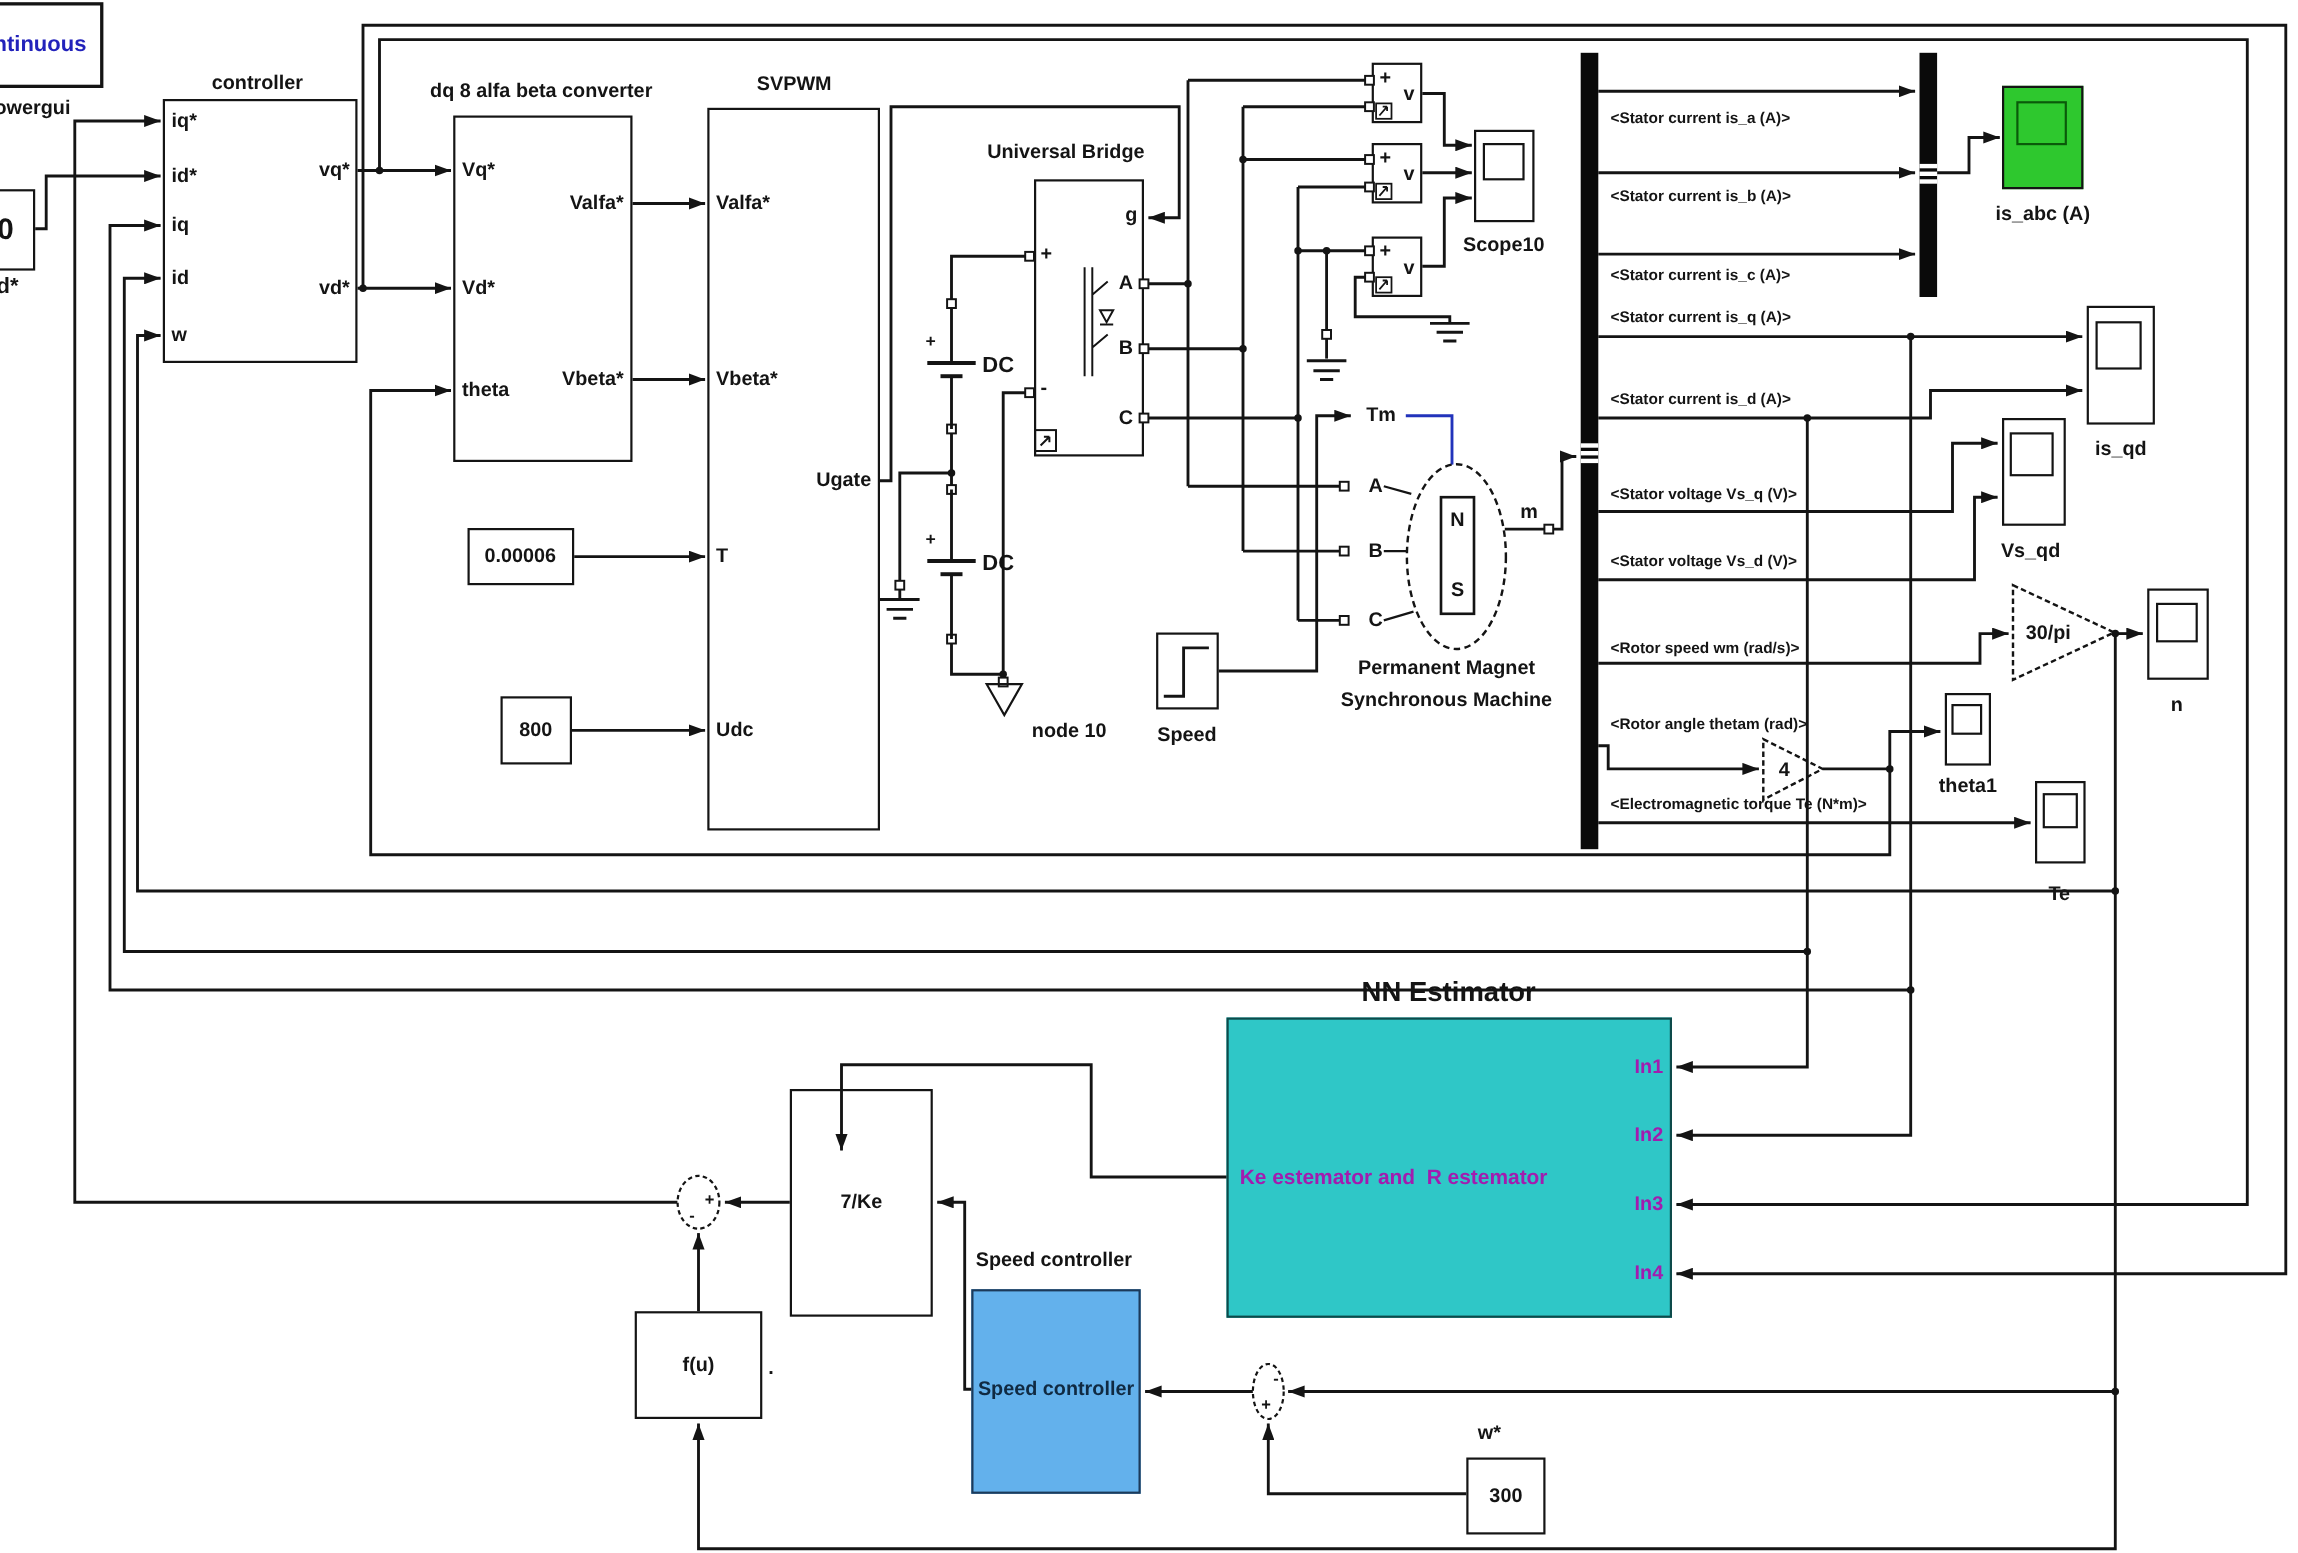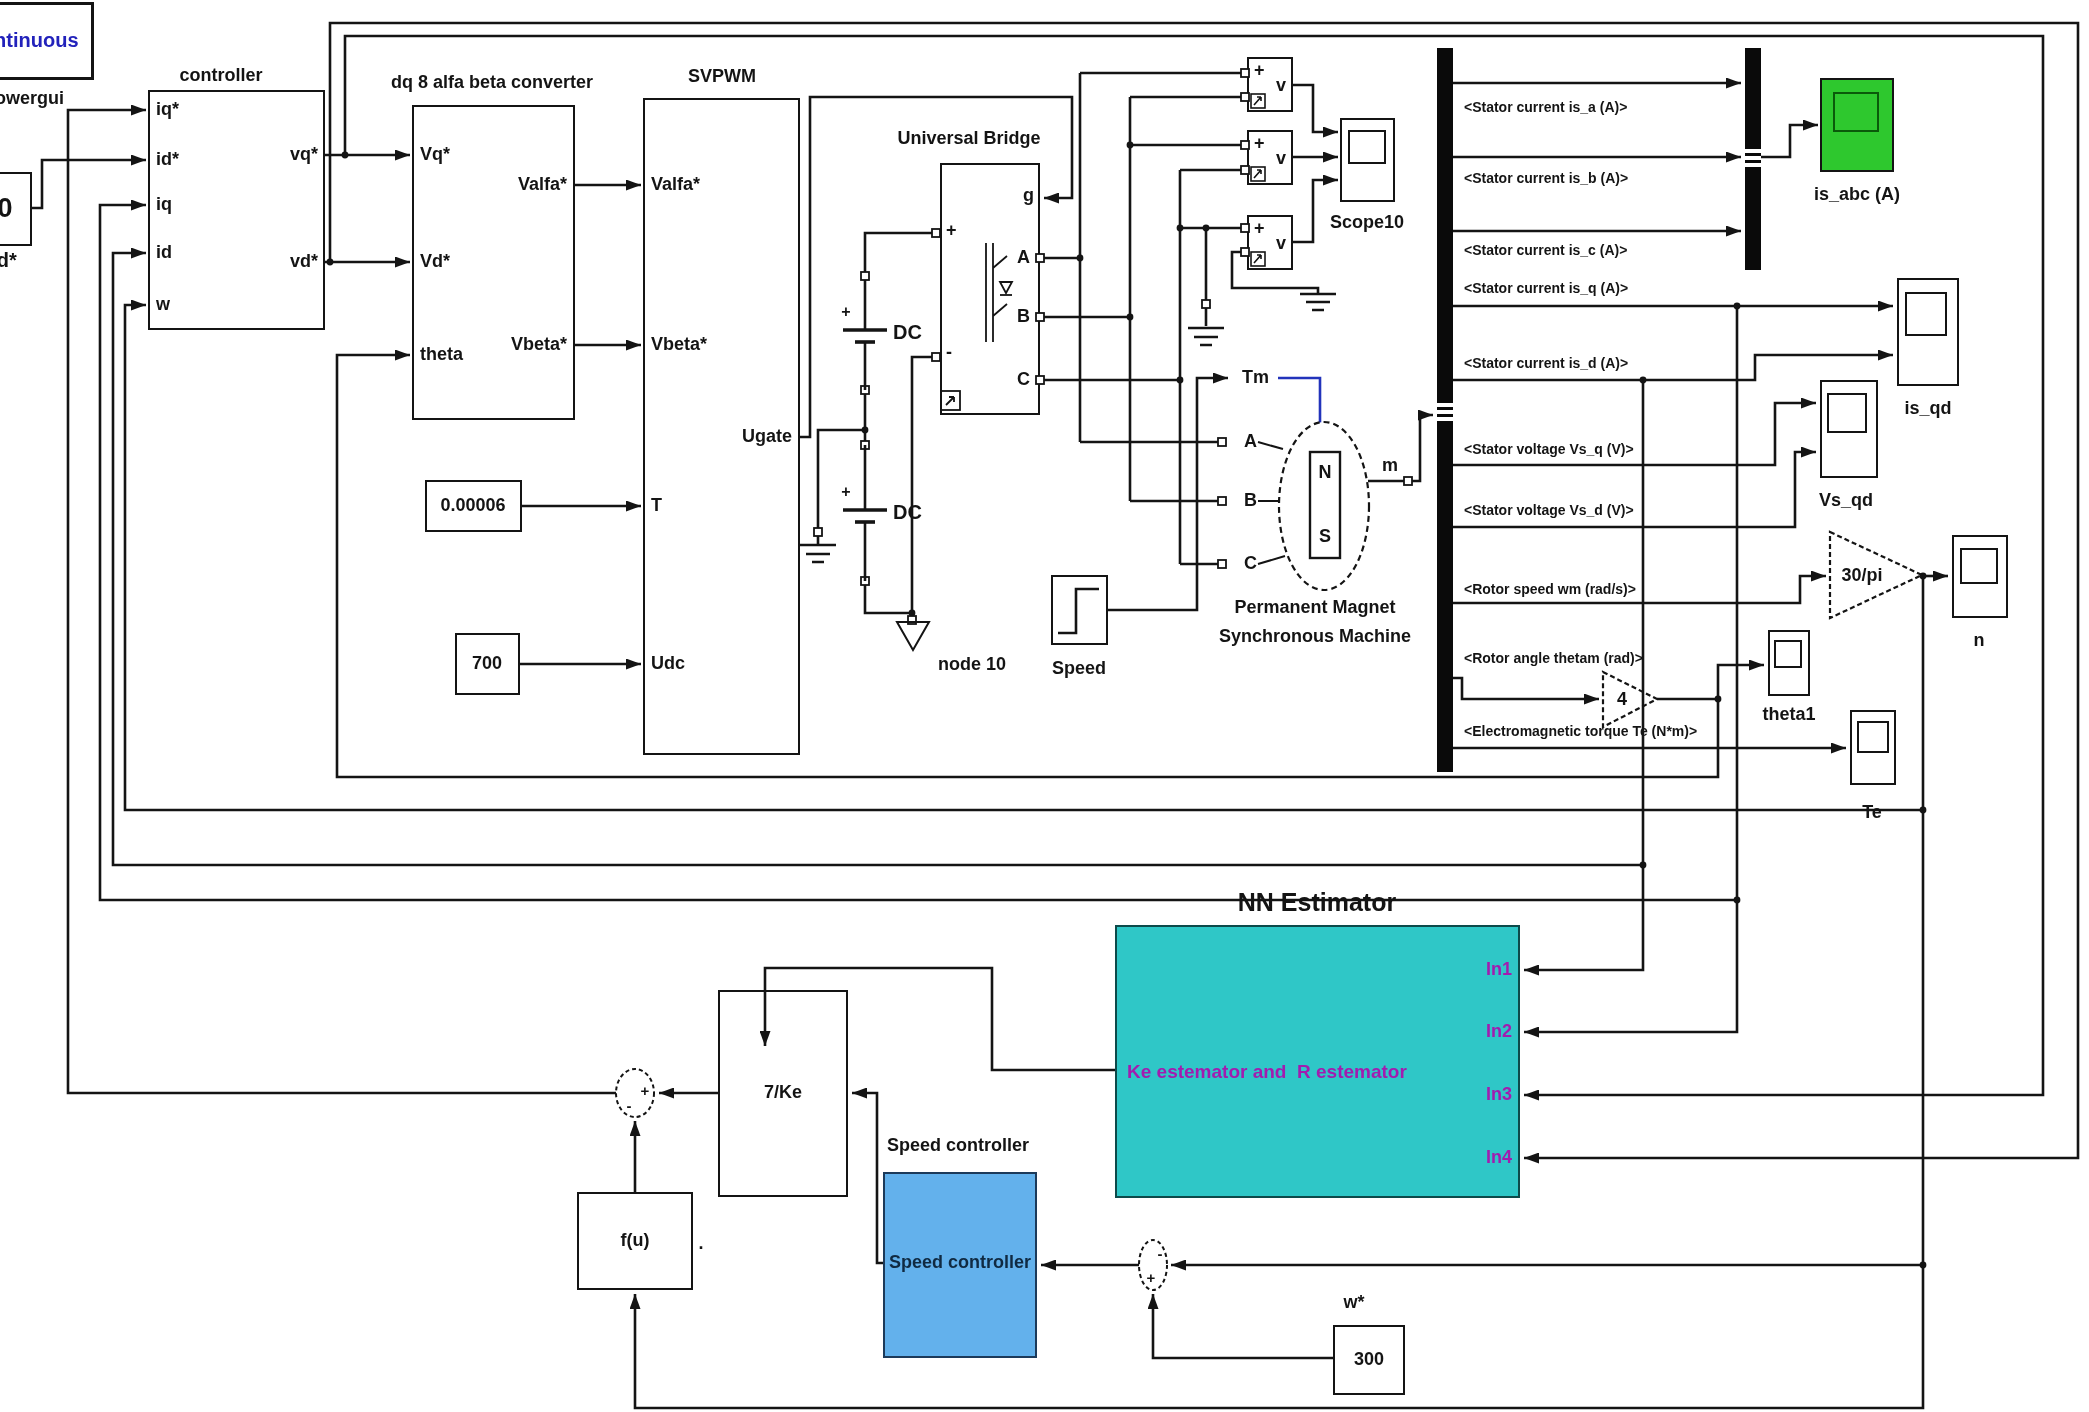--- a/index.html
+++ b/index.html
@@ -237,21 +237,21 @@
       <rect x="1745" y="163" width="16" height="4" fill="#fff"></rect>
     </g>
   </svg>
 
   <div class="labels-layer">
     <div class="lbl blue ctr" style="left:23px;top:41px">Continuous</div>
     <div class="lbl ctr" style="left:24px;top:99px">powergui</div>
     <div class="lbl big ctr" style="left:5px;top:209px">0</div>
     <div class="lbl ctr" style="left:4px;top:261px;font-size:20px">id*</div>
 
-    <div class="lbl ctr" style="left:221px;top:76px">controller</div>
+    <div class="lbl ctr" style="left:234px;top:76px">controller</div>
     <div class="lbl lt" style="left:156px;top:110px">iq*</div>
     <div class="lbl lt" style="left:156px;top:160px">id*</div>
     <div class="lbl lt" style="left:156px;top:205px">iq</div>
     <div class="lbl lt" style="left:156px;top:253px">id</div>
     <div class="lbl lt" style="left:156px;top:305px">w</div>
     <div class="lbl rt" style="left:318px;top:155px">vq*</div>
     <div class="lbl rt" style="left:318px;top:262px">vd*</div>
 
     <div class="lbl ctr" style="left:492px;top:83px">dq 8 alfa beta converter</div>
     <div class="lbl lt" style="left:420px;top:155px">Vq*</div>
@@ -261,21 +261,21 @@
     <div class="lbl rt" style="left:567px;top:345px">Vbeta*</div>
 
     <div class="lbl ctr" style="left:722px;top:77px">SVPWM</div>
     <div class="lbl lt" style="left:651px;top:185px">Valfa*</div>
     <div class="lbl lt" style="left:651px;top:345px">Vbeta*</div>
     <div class="lbl lt" style="left:651px;top:506px">T</div>
     <div class="lbl lt" style="left:651px;top:664px">Udc</div>
     <div class="lbl rt" style="left:792px;top:437px">Ugate</div>
 
     <div class="lbl ctr" style="left:473px;top:506px">0.00006</div>
-    <div class="lbl ctr" style="left:487px;top:664px">700</div>
+    <div class="lbl ctr" style="left:487px;top:664px">800</div>
 
     <div class="lbl ctr" style="left:969px;top:139px">Universal Bridge</div>
     <div class="lbl rt" style="left:1034px;top:196px">g</div>
     <div class="lbl lt" style="left:946px;top:231px">+</div>
     <div class="lbl lt" style="left:946px;top:353px">-</div>
     <div class="lbl rt" style="left:1030px;top:258px">A</div>
     <div class="lbl rt" style="left:1030px;top:317px">B</div>
     <div class="lbl rt" style="left:1030px;top:380px">C</div>
 
     <div class="lbl ctr" style="left:846px;top:312px;font-size:16px">+</div>

